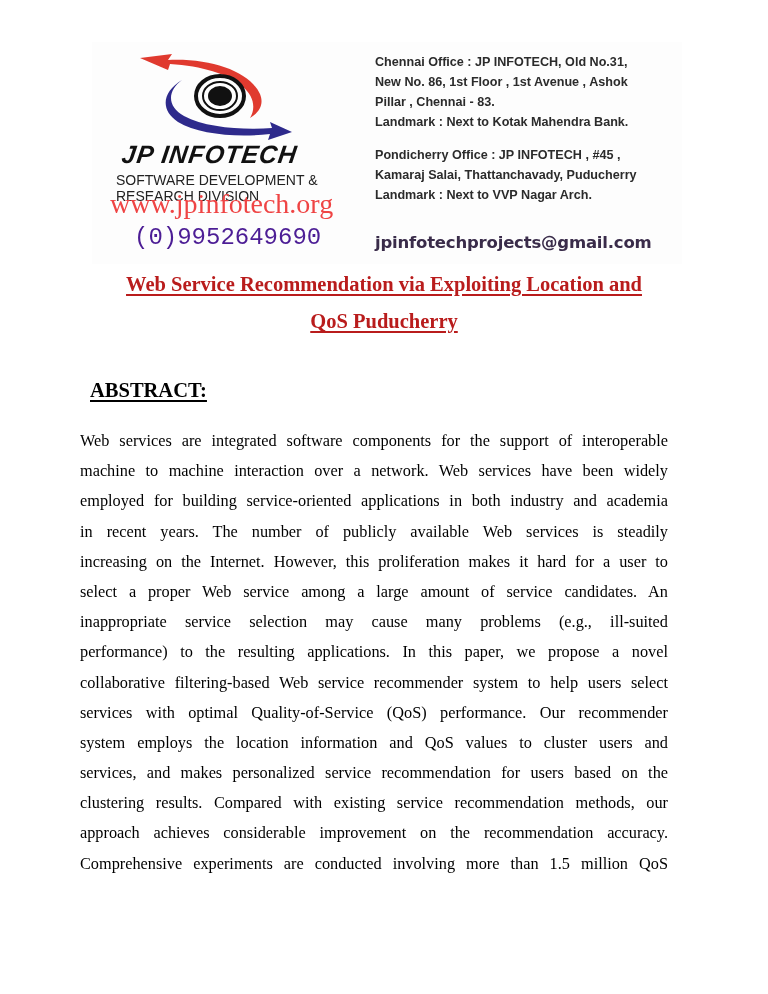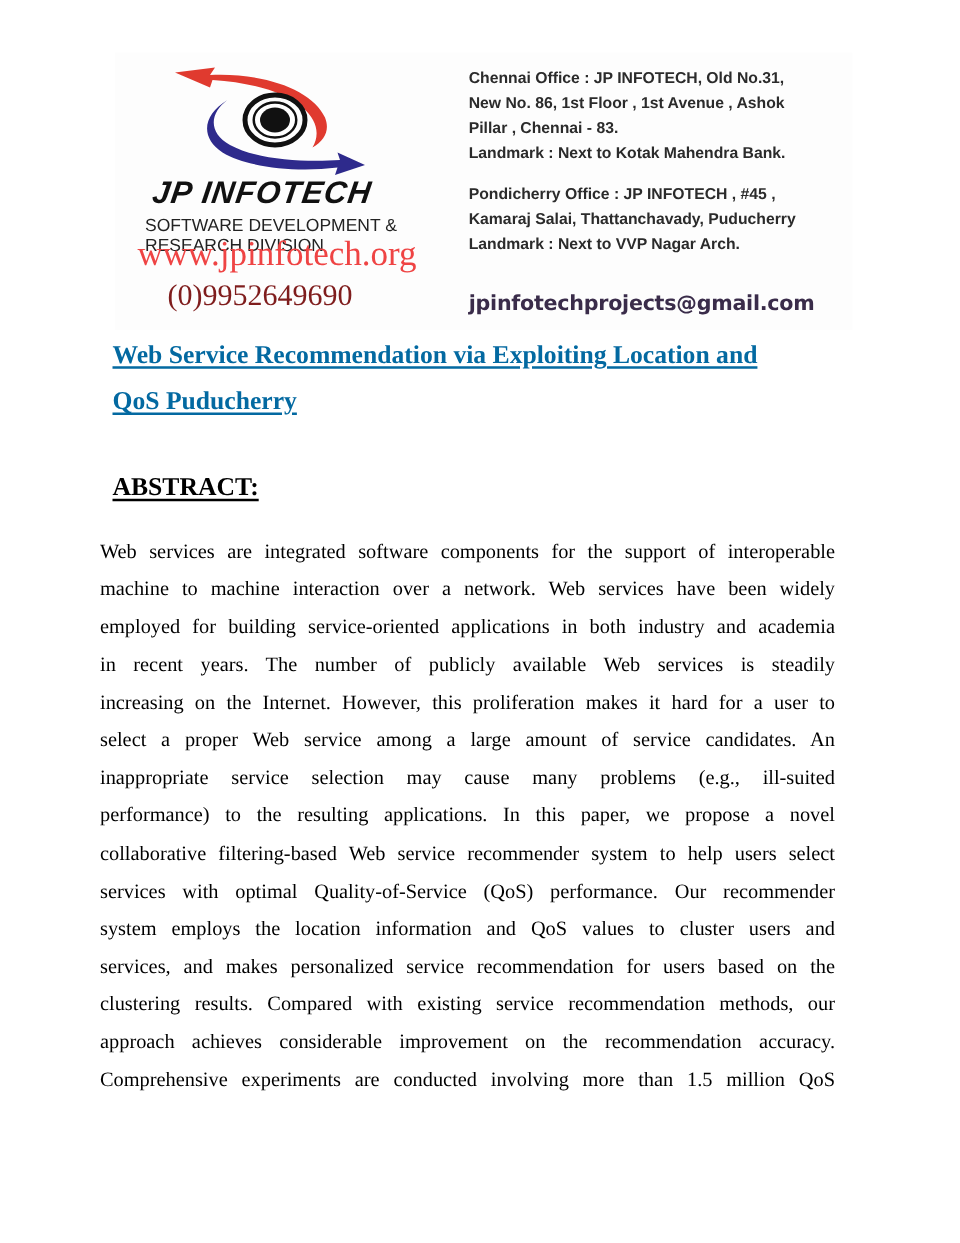--- a/index.html
+++ b/index.html
@@ -6,29 +6,29 @@
   body { width: 768px; height: 994px; position: relative; overflow: hidden; }
   .page { position: absolute; left: 0; top: 0; width: 768px; height: 994px; background: #fff; }
 
   
   .banner { position: absolute; left: 92px; top: 42px; width: 590px; height: 222px; background: #fdfdfd; }
   .logo-area { position: absolute; left: 0; top: 0; width: 280px; height: 222px; }
   .logo-svg { position: absolute; left: 40px; top: 8px; width: 170px; height: 90px; }
   .brand { position: absolute; left: 30px; top: 98px; font-family: "Liberation Sans", sans-serif; font-weight: bold; font-style: italic; font-size: 25px; letter-spacing: 1px; color: #111; transform: skewX(-8deg); }
   .tagline { position: absolute; left: 24px; top: 130px; font-family: "Liberation Sans", sans-serif; font-size: 14px; color: #222; letter-spacing: 0; }
   .website { position: absolute; left: 18px; top: 146px; font-family: "Liberation Serif", serif; font-size: 28px; color: #ef4444; }
-  .phone { position: absolute; left: 42px; top: 182px; font-family: Liberation Serif, serif; font-size: 24px; color: #7f1d1d; }
+  .phone { position: absolute; left: 42px; top: 182px; font-family: Liberation Mono, monospace; font-size: 24px; color: #4c1d95; }
 
   .contact { position: absolute; left: 283px; top: 10px; width: 310px; font-family: "Liberation Sans", sans-serif; font-weight: bold; font-size: 12.6px; color: #2b2b2b; line-height: 20px; }
   .contact .line { white-space: nowrap; }
   .contact .gap { height: 13px; }
   .email { position: absolute; left: 283px; top: 184px; font-family: "DejaVu Sans", sans-serif; font-weight: bold; font-size: 16.5px; color: #3a2c4a; white-space: nowrap; letter-spacing: -0.2px; margin-top: 7px; }
 
   
-  .title { position: absolute; left: 90px; top: 266px; width: 588px; font-family: "Liberation Serif", serif; font-weight: bold; font-size: 20.5px; line-height: 37px; color: #0369a1; }
+  .title { position: absolute; left: 90px; top: 266px; width: 588px; text-align: center; font-family: "Liberation Serif", serif; font-weight: bold; font-size: 20.5px; line-height: 37px; color: #b91c1c; }
   .title span { text-decoration: underline; text-underline-offset: 3px; }
 
   .heading { position: absolute; left: 90px; top: 379px; font-family: "Liberation Serif", serif; font-weight: bold; font-size: 20.5px; color: #000; text-decoration: underline; text-underline-offset: 3px; }
 
   .abstract { position: absolute; left: 80px; top: 426px; width: 588px; font-family: "Liberation Serif", serif; font-size: 16.3px; color: #000; line-height: 30.2px; }
   .abstract .ln { display: block; text-align: justify; text-align-last: justify; white-space: nowrap; height: 30.2px; }
   .abstract .ln::after { content: ""; }
 </style>
 </head>
 <body>

